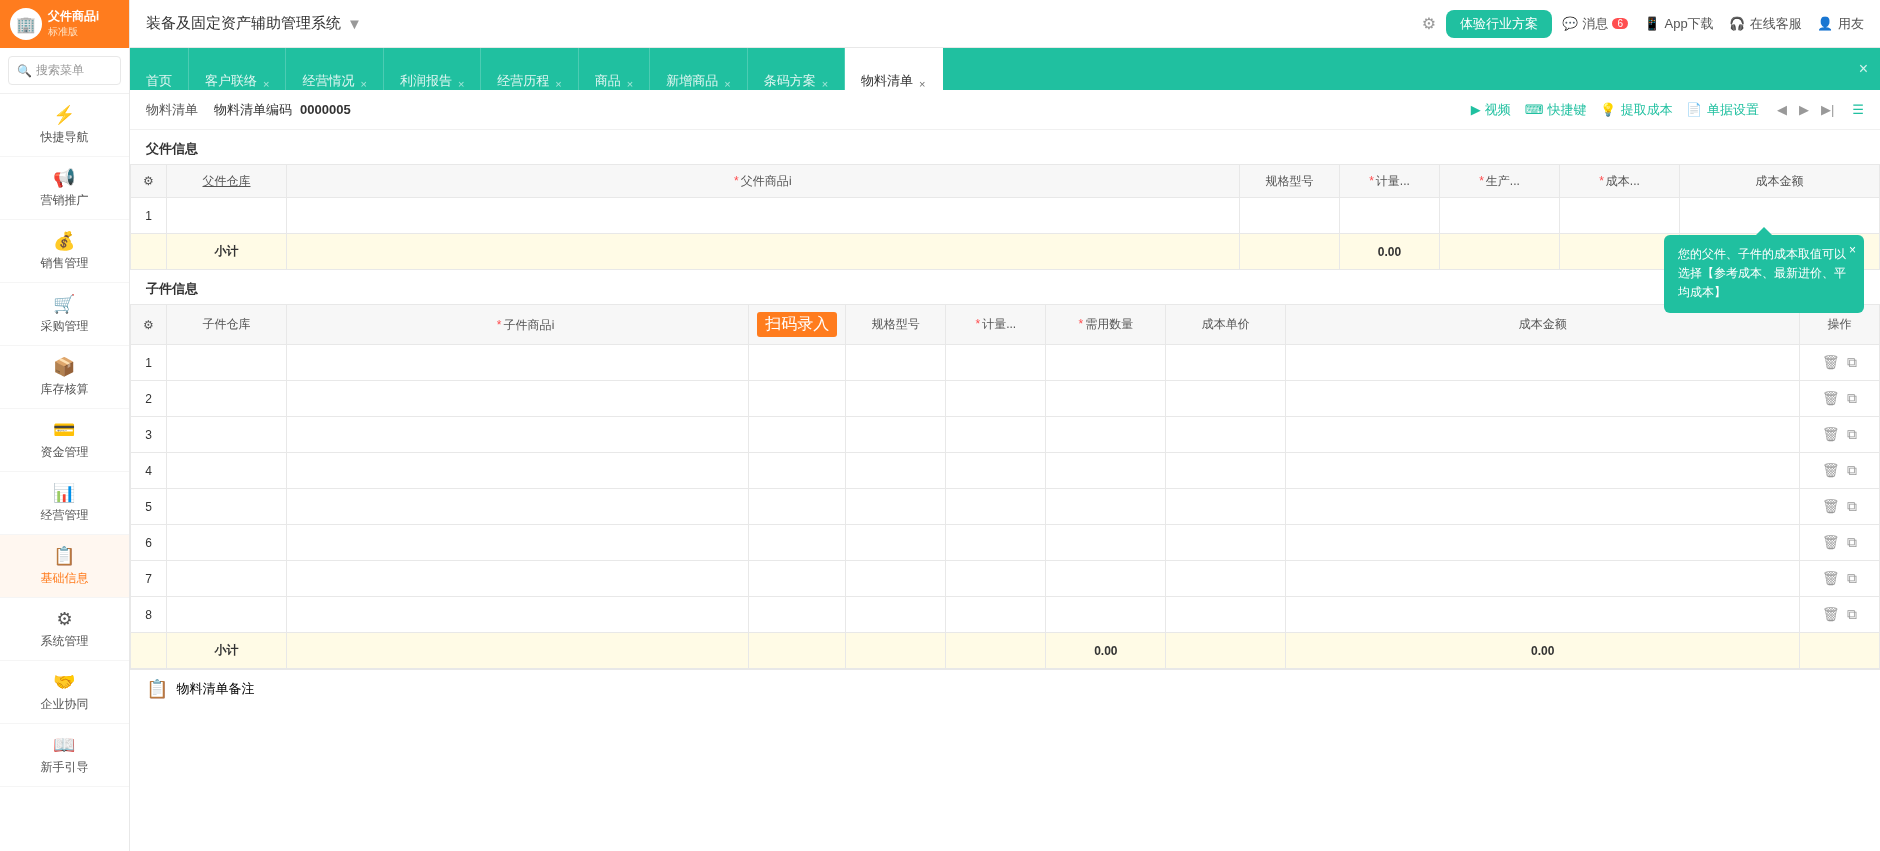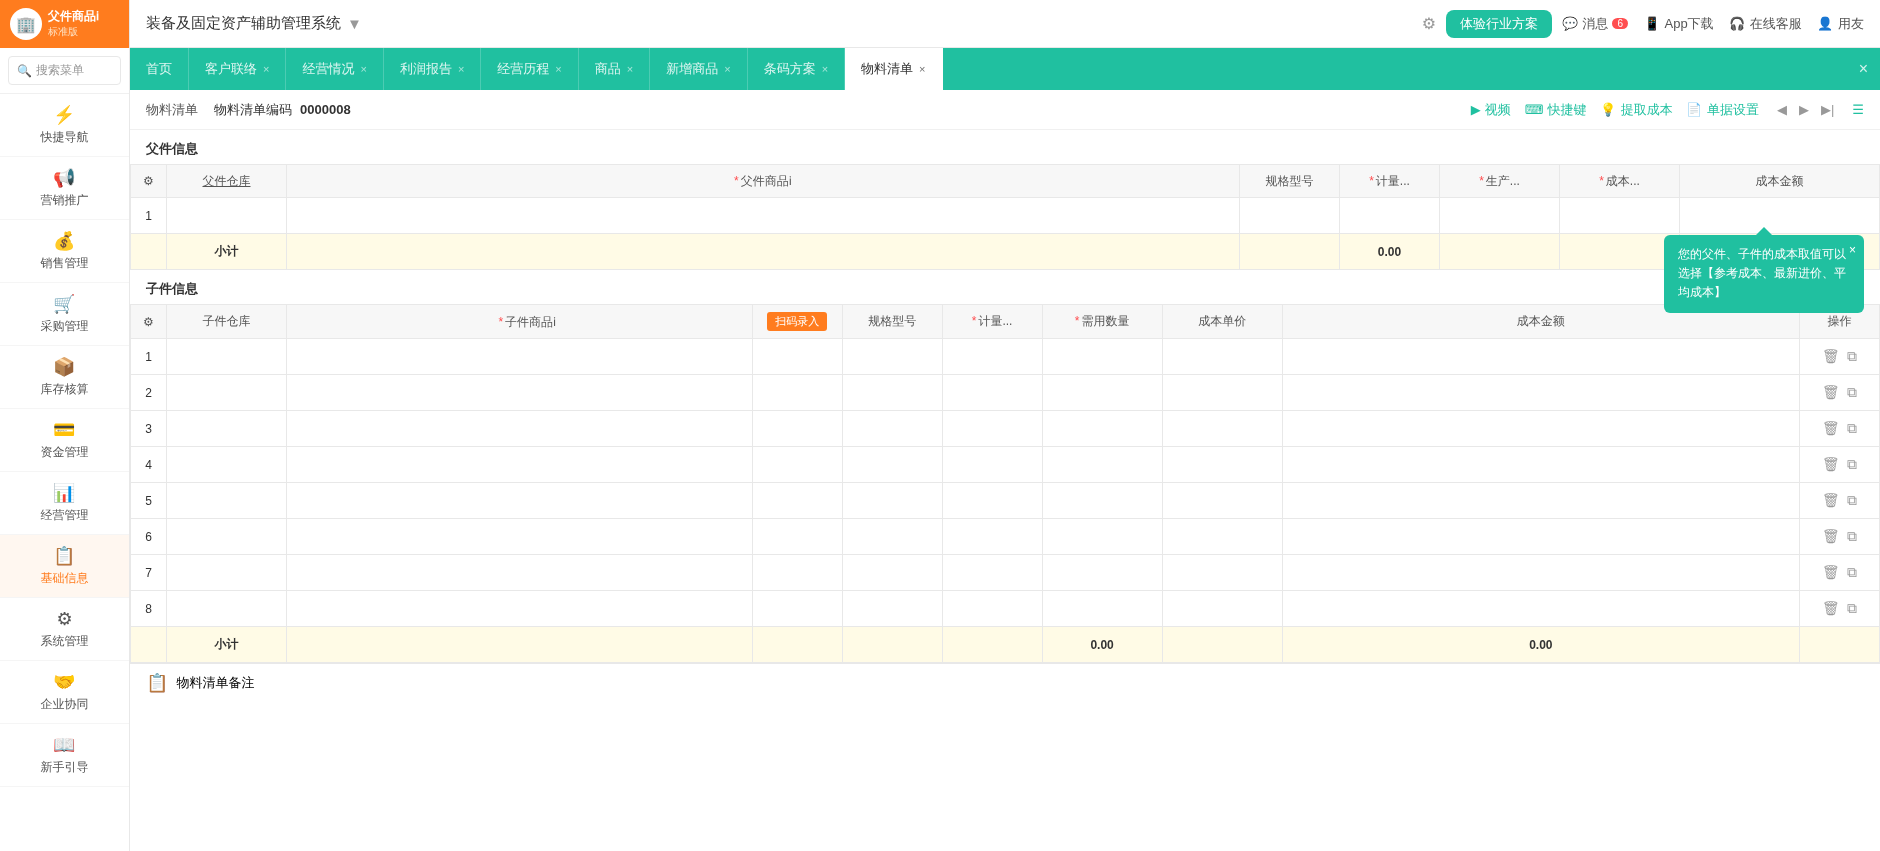--- a/index.html
+++ b/index.html
@@ -107,21 +107,21 @@
       background: #20c0a0;
       display: flex;
       align-items: center;
       height: 42px;
       padding: 0 0;
       overflow-x: auto;
       white-space: nowrap;
     }
     .nav-tab {
       display: inline-flex;
-      align-items: center;
+      align-items: flex-end;
       padding: 0 16px;
       height: 42px;
       color: rgba(255,255,255,0.85);
       cursor: pointer;
       font-size: 13px;
       gap: 6px;
       border-right: 1px solid rgba(255,255,255,0.2);
     }
     .nav-tab.active { background: #fff; color: #333; }
     .nav-tab-close { font-size: 11px; opacity: 0.7; }
@@ -185,21 +185,21 @@
     }
     .required-star { color: #ff4d4f; margin-right: 2px; }
     .col-action-btn { color: #999; cursor: pointer; font-size: 14px; margin: 0 2px; }
 
     .scan-btn {
       background: #ff7c1e;
       color: #fff;
       border: none;
       border-radius: 3px;
       padding: 2px 8px;
-      font-size: 11px;
+      font-size: 16px;
       cursor: pointer;
     }
 
     
     .tooltip-box {
       position: absolute;
       top: 145px;
       right: 16px;
       background: #20c0a0;
       color: #fff;
@@ -387,21 +387,21 @@
       <span class="nav-tab-close">×</span>
     </div>
     <span class="nav-close-btn">×</span>
   </div>
 
   <div class="content-area">
 
     <div class="page-header">
       <span class="page-header-title">物料清单</span>
       <span class="page-header-code-label">物料清单编码</span>
-      <span class="page-header-code">0000008</span>
+      <span class="page-header-code">0000005</span>
       <div class="page-header-actions">
         <div class="page-header-action">
           <span>▶</span>
           <span>视频</span>
         </div>
         <div class="page-header-action">
           <span>⌨</span>
           <span>快捷键</span>
         </div>
         <div class="page-header-action">

